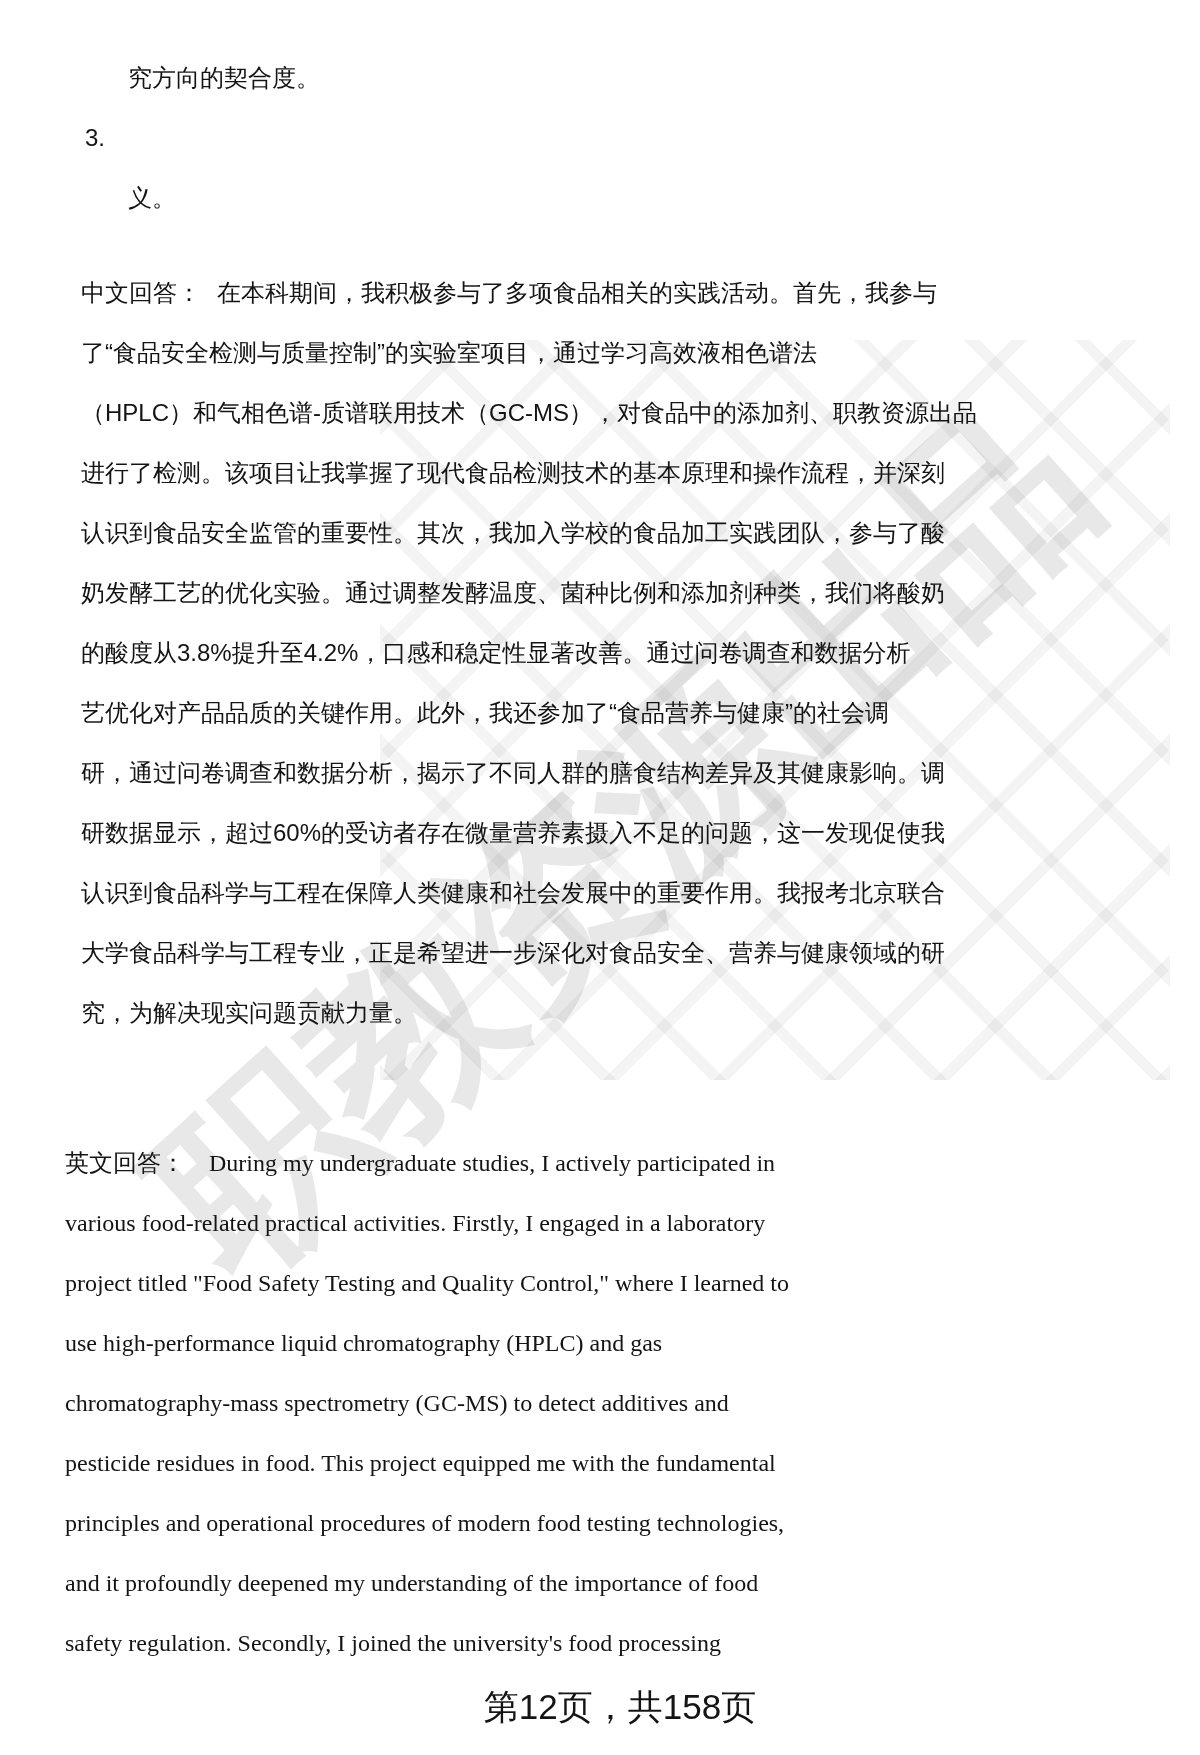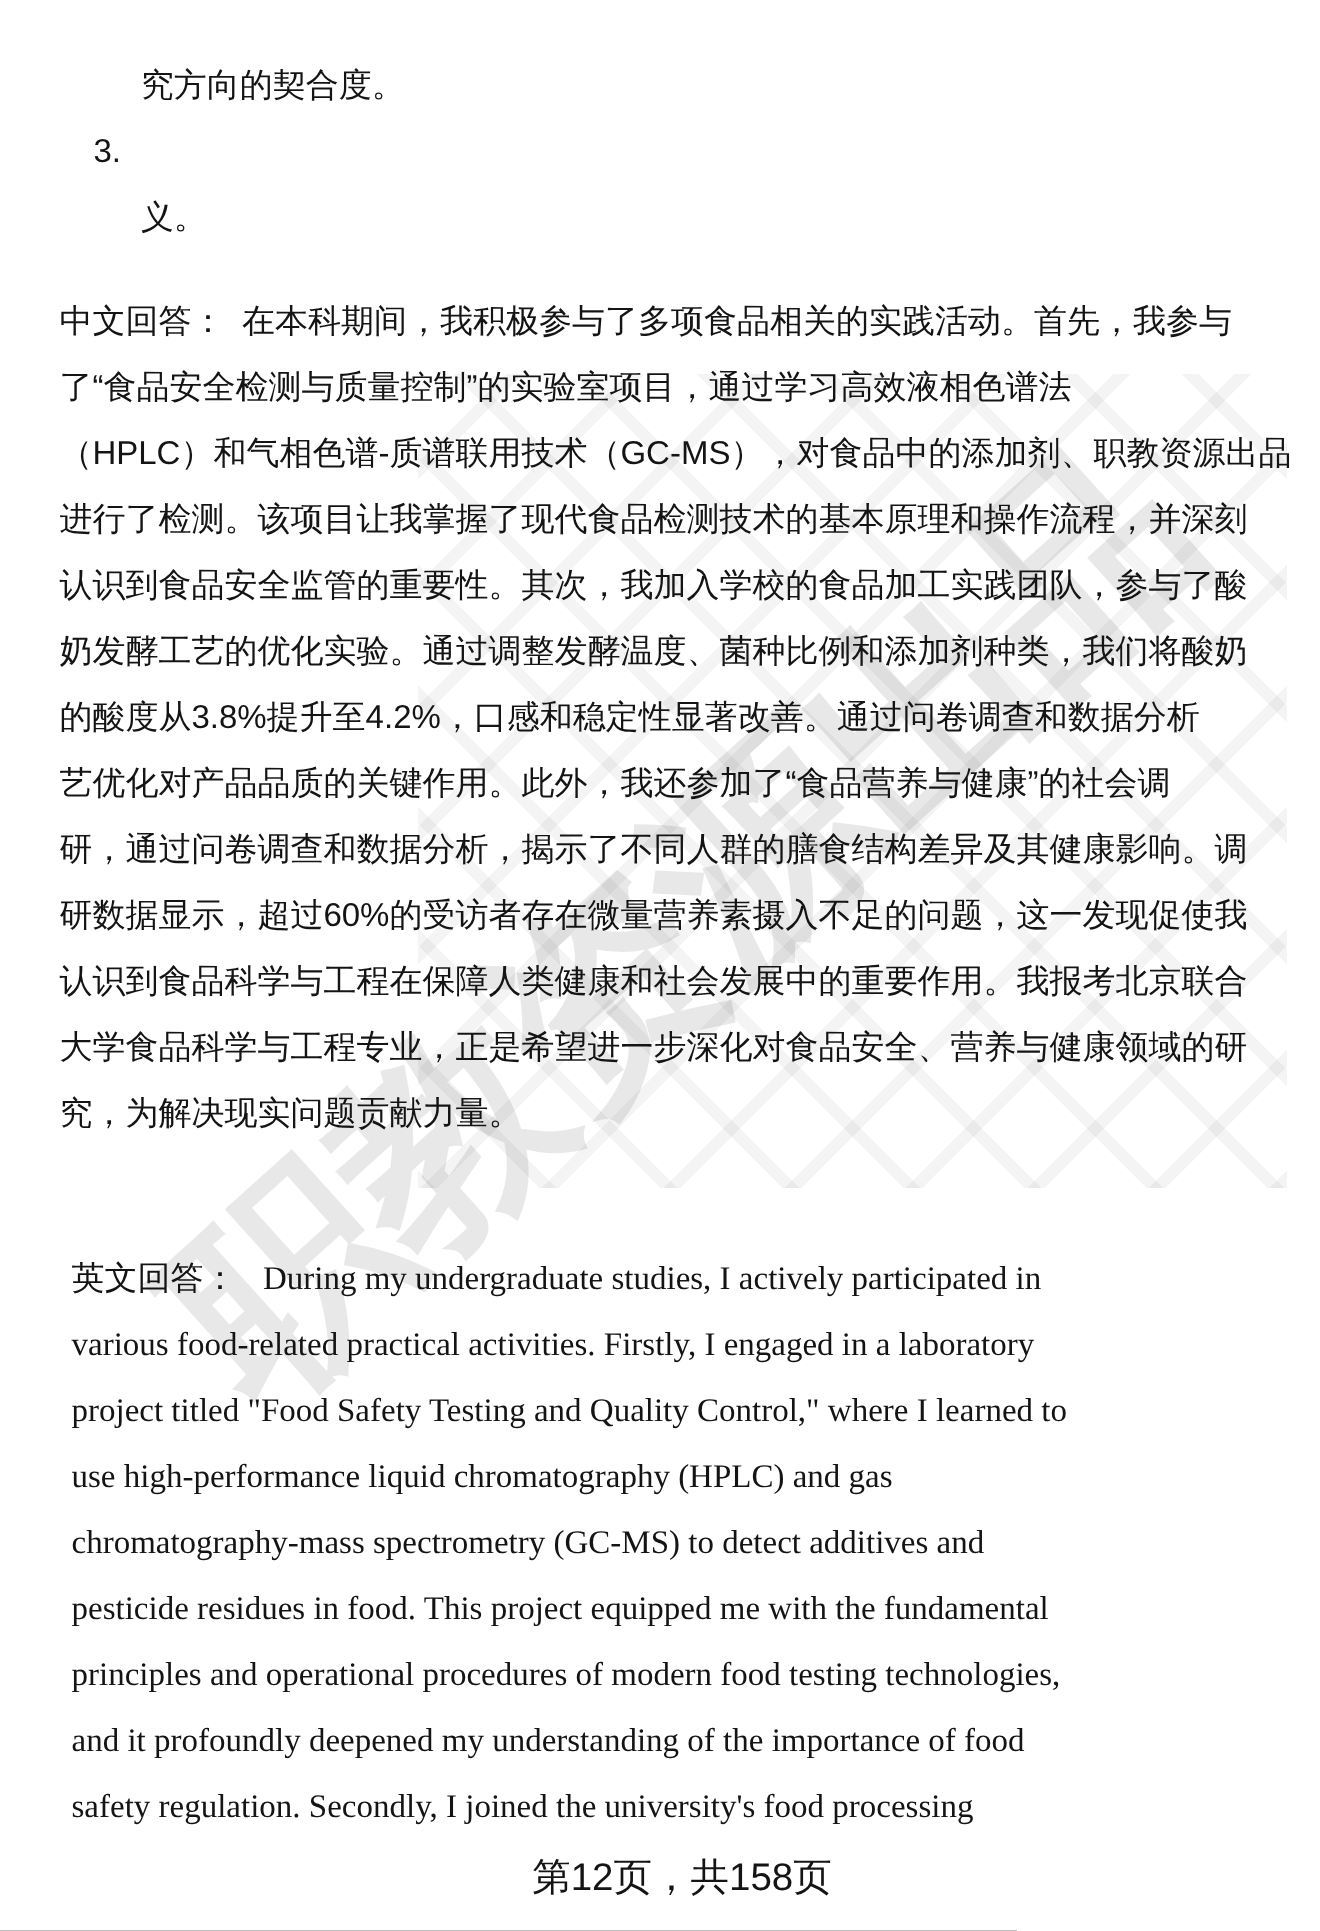--- a/index.html
+++ b/index.html
@@ -27,27 +27,27 @@
     color:rgba(0,0,0,0.09);
     transform:rotate(-42deg);
     transform-origin:center center;
     z-index:0;
     letter-spacing:-6px;
   }
   
   .content { position:relative; z-index:1; }
   .line {
     height:60px; line-height:60px;
-    font-size:30px;
+    font-size:24px;
     white-space:nowrap;
   }
   .list-block { position:absolute; left:0; top:48px; width:1200px; }
   .list-line { position:relative; padding-left:128px; }
   .item-number { position:absolute; left:85px; top:0; }
-  .cn-block { position:absolute; left:54px; top:263px; width:1075px; }
+  .cn-block { position:absolute; left:81px; top:263px; width:1075px; }
   .en-block { position:absolute; left:65px; top:1133px; width:1075px;font-family:Liberation Serif, serif; }
   .answer-label { margin-right:16px; }
   .en-label { margin-right:24px; }
   .footer {
     position:absolute; left:0; top:1677px; width:1200px;
     text-align:center; font-size:35px; height:60px; line-height:60px;padding-left:20px;
   }
 </style>
 </head>
 <body>

